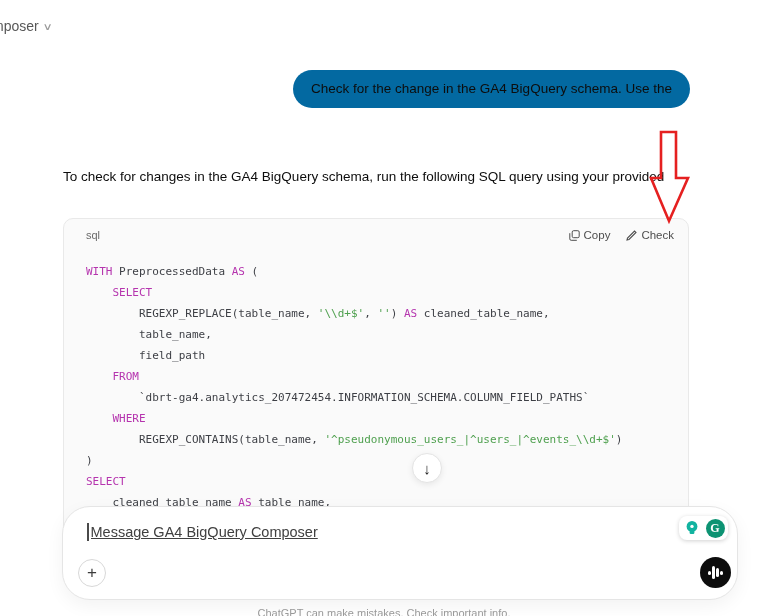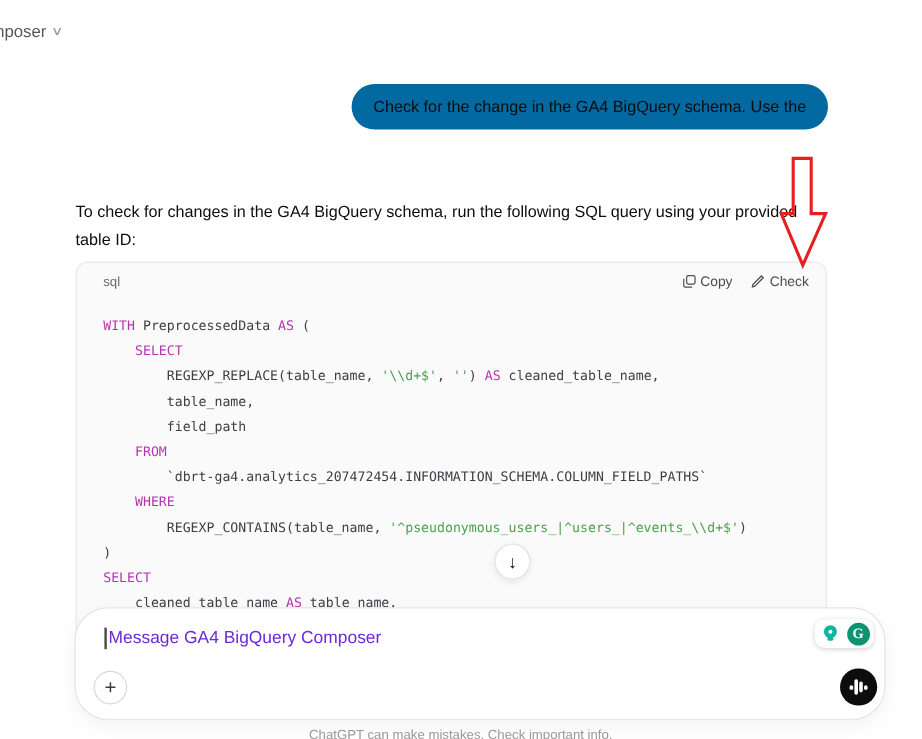--- a/index.html
+++ b/index.html
@@ -40,21 +40,21 @@
     position:absolute;left:63px;top:218px;width:626px;height:330px;
     background:#fafafa;border:1px solid #e9e9e9;border-radius:10px;
   }
   .code-header{
     display:flex;justify-content:space-between;align-items:center;
     padding:10px 14px 2px 22px;
   }
   .code-lang{font-size:11px;color:#6a6a6a;}
   .code-actions{display:flex;gap:16px;}
   .code-action{
-    display:flex;align-items:flex-start;gap:4px;
+    display:flex;align-items:flex-end;gap:4px;
     font-size:11.5px;color:#4e4e4e;cursor:pointer;background:none;border:none;
     font-family:"Liberation Sans",sans-serif;padding:0;
   }
   .code-action svg{display:block;}
   .code-pre{
     margin:18px 0 0;padding:0 22px;
     font-family:"DejaVu Sans Mono",monospace;font-size:11px;line-height:21px;
     color:var(--ct);white-space:pre;
   }
   .tk-k{color:var(--kw);}
@@ -76,21 +76,21 @@
   .composer{
     position:absolute;left:62px;top:506px;width:676px;height:94px;z-index:10;
     background:#ffffff;border:1px solid #e5e5e5;border-radius:28px;
     box-shadow:0 6px 18px rgba(0,0,0,.05);
   }
   .composer-input-row{
     position:absolute;left:24px;top:16px;right:64px;
     display:flex;align-items:center;
   }
   .caret{width:1.5px;height:18px;background:#4a4a4a;margin-right:2px;flex:none;}
-  .placeholder{font-size:14.5px;color:#6d28d9;white-space:nowrap;overflow:hidden;}
+  .placeholder{font-size:14.5px;color:#404040;white-space:nowrap;overflow:hidden;text-decoration:underline;}
   .ext-pill{
     position:absolute;right:9px;top:9px;display:flex;gap:3px;align-items:center;
     background:#ffffff;border-radius:8px;padding:2px 3px;
     box-shadow:0 1px 4px rgba(0,0,0,.18);
   }
   .ext-icon{width:20px;height:20px;display:flex;align-items:center;justify-content:center;cursor:pointer;}
   .g-circle{
     width:19px;height:19px;border-radius:50%;background:#0d9373;
     color:#fff;font-size:12px;font-weight:bold;line-height:19px;text-align:center;
     font-family:"Liberation Serif",serif;
@@ -124,21 +124,20 @@
 <div class="user-bubble">
   <div class="msg-line">Check for the change in the GA4 BigQuery schema. Use the</div>
 </div>
 
 <svg class="annotation-arrow" width="60" height="102" viewBox="0 0 60 102">
   <polygon points="21,8 36,8 36,54 48,54 29,97 11,54 21,54" fill="none" style="stroke:var(--red)" stroke-width="2.6" stroke-linejoin="miter"></polygon>
 </svg>
 
 <div class="assistant-text">
   <div class="msg-line">To check for changes in the GA4 BigQuery schema, run the following SQL query using your provided</div>
-  <div class="msg-line">table ID:</div>
 </div>
 
 <div class="code-block">
   <div class="code-header">
     <span class="code-lang">sql</span>
     <span class="code-actions">
       <button class="code-action">
         <svg width="11" height="11" viewBox="0 0 11 11" fill="none" stroke="#4e4e4e" stroke-width="1">
           <rect x="3.2" y="0.7" width="7" height="7" rx="1.4"></rect>
           <path d="M7.8 10.3 H2.2 a1.4 1.4 0 0 1 -1.4 -1.4 V3.2"></path>

